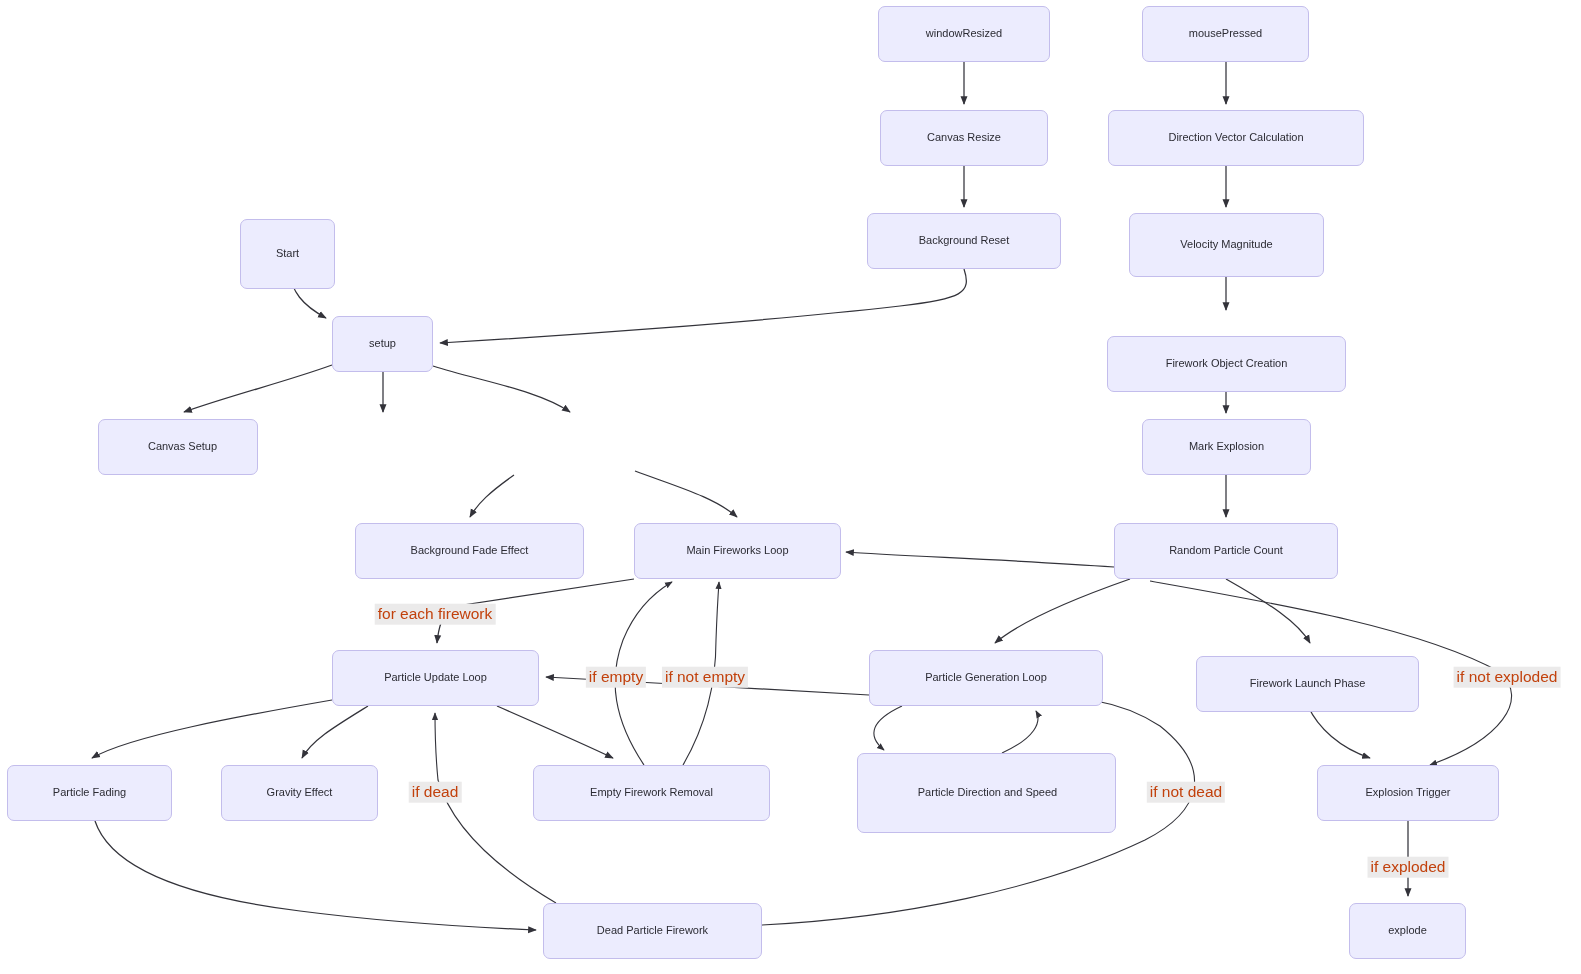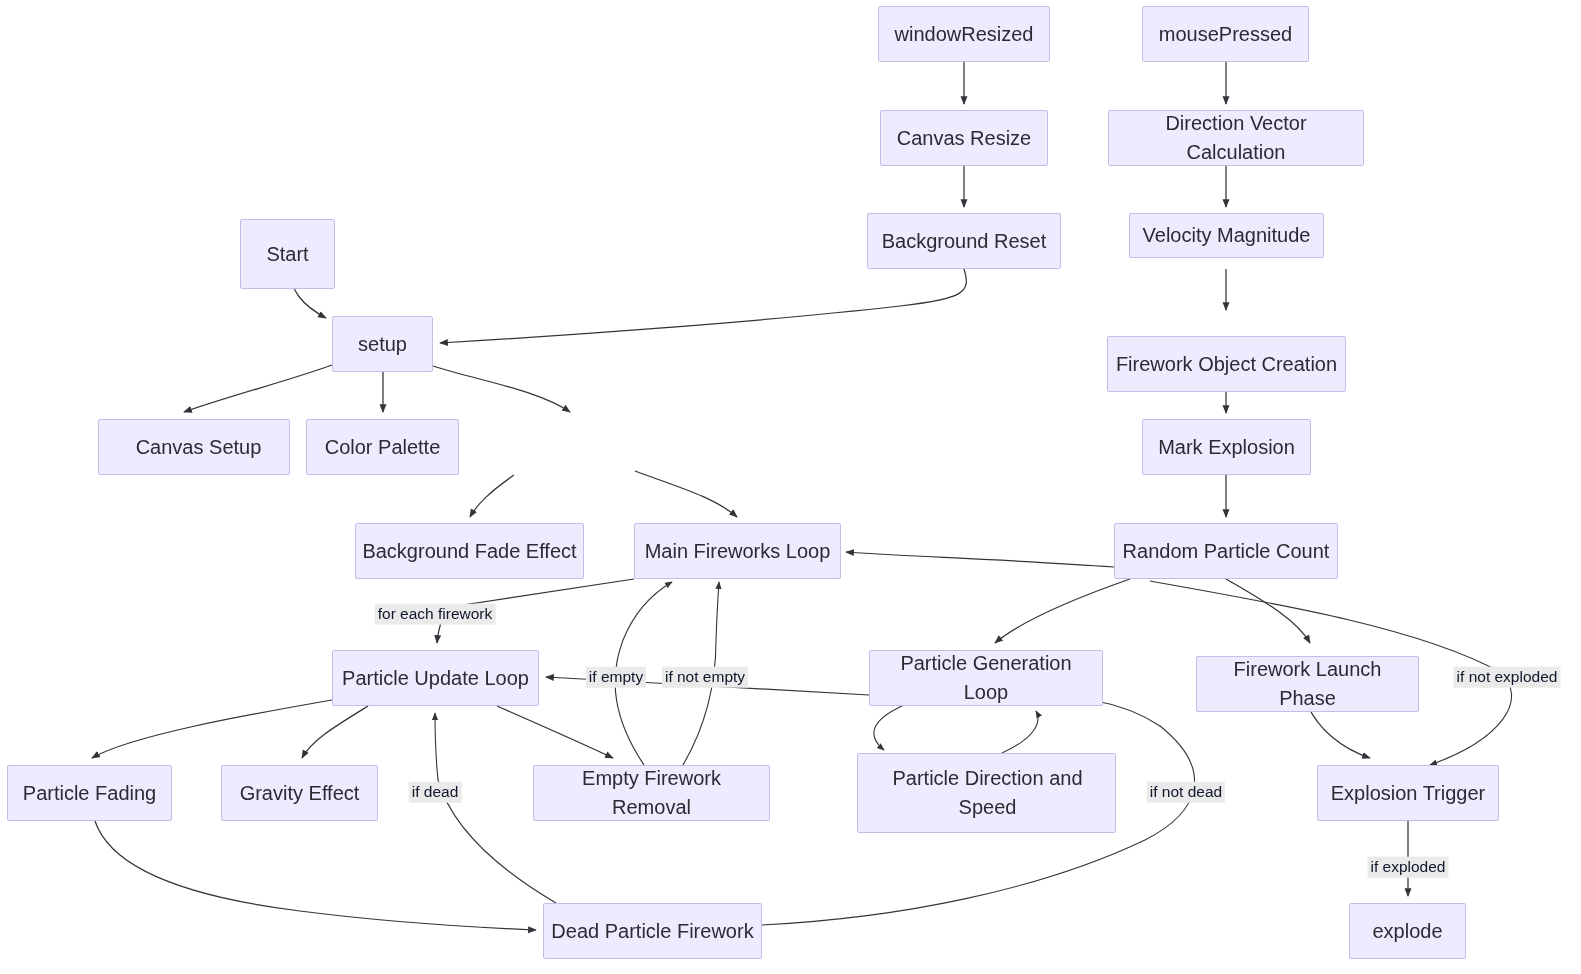--- a/index.html
+++ b/index.html
@@ -21,35 +21,35 @@
     left: 0;
     width: 1581px;
     height: 974px;
     pointer-events: none;
   }
   .node {
     position: absolute;
     box-sizing: border-box;
     background: #ececfe;
     border: 1.2px solid #c3bdec;
-    border-radius: 2px;
+    border-radius: 7px;
     display: flex;
     align-items: center;
     justify-content: center;
     text-align: center;
     color: #2b2b33;
-    font-size: 20px;
+    font-size: 11px;
     line-height: 1.45;
     font-family: "Liberation Sans", sans-serif;
     padding: 2px 6px;
   }
   .edge-label {
     position: absolute;
     background: #ebeaea;
-    color: #0f172a;
+    color: #c2410c;
     font-size: 15.5px;
     font-family: "Liberation Sans", sans-serif;
     line-height: 1.2;
     padding: 1px 3px;
     white-space: nowrap;
     transform: translate(-50%, -50%);
   }
   .edge-path {
     fill: none;
     stroke: #33333a;
@@ -135,25 +135,24 @@
 
     <path class="edge-path" d="M 1408 821 L 1408 896" marker-end="url(#arrow)"></path>
   </svg>
 
   <div class="node" style="left:878px;top:6px;width:172px;height:56px;">windowResized</div>
   <div class="node" style="left:1142px;top:6px;width:167px;height:56px;">mousePressed</div>
   <div class="node" style="left:880px;top:110px;width:168px;height:56px;">Canvas Resize</div>
   <div class="node" style="left:1098px;top:110px;width:256px;height:56px;margin-left:10px;">Direction Vector Calculation</div>
   <div class="node" style="left:240px;top:219px;width:95px;height:70px;">Start</div>
   <div class="node" style="left:867px;top:213px;width:194px;height:56px;">Background Reset</div>
-  <div class="node" style="left:1129px;top:213px;width:195px;height:45px;">Velocity Magnitude</div>
+  <div class="node" style="left:1129px;top:213px;width:195px;height:64px;">Velocity Magnitude</div>
   <div class="node" style="left:332px;top:316px;width:101px;height:56px;">setup</div>
   <div class="node" style="left:1107px;top:316px;width:239px;height:56px;margin-top:20px;">Firework Object Creation</div>
-  <div class="node" style="left:98px;top:419px;width:192px;height:56px;padding-left:15px;">Canvas Setup</div>
-  <div class="node" style="left:306px;top:419px;width:153px;height:56px;">Color Palette</div>
+  <div class="node" style="left:98px;top:419px;width:160px;height:56px;padding-left:15px;">Canvas Setup</div>
   <div class="node" style="left:1142px;top:419px;width:169px;height:56px;">Mark Explosion</div>
   <div class="node" style="left:355px;top:523px;width:229px;height:56px;">Background Fade Effect</div>
   <div class="node" style="left:1114px;top:523px;width:224px;height:56px;">Random Particle Count</div>
   <div class="node" style="left:634px;top:523px;width:207px;height:56px;">Main Fireworks Loop</div>
   <div class="node" style="left:332px;top:650px;width:207px;height:56px;">Particle Update Loop</div>
   <div class="node" style="left:869px;top:650px;width:234px;height:56px;">Particle Generation Loop</div>
   <div class="node" style="left:1196px;top:620px;width:223px;height:56px;margin-top:36px;">Firework Launch Phase</div>
   <div class="node" style="left:7px;top:765px;width:165px;height:56px;">Particle Fading</div>
   <div class="node" style="left:221px;top:765px;width:157px;height:56px;">Gravity Effect</div>
   <div class="node" style="left:533px;top:765px;width:237px;height:56px;">Empty Firework Removal</div>

